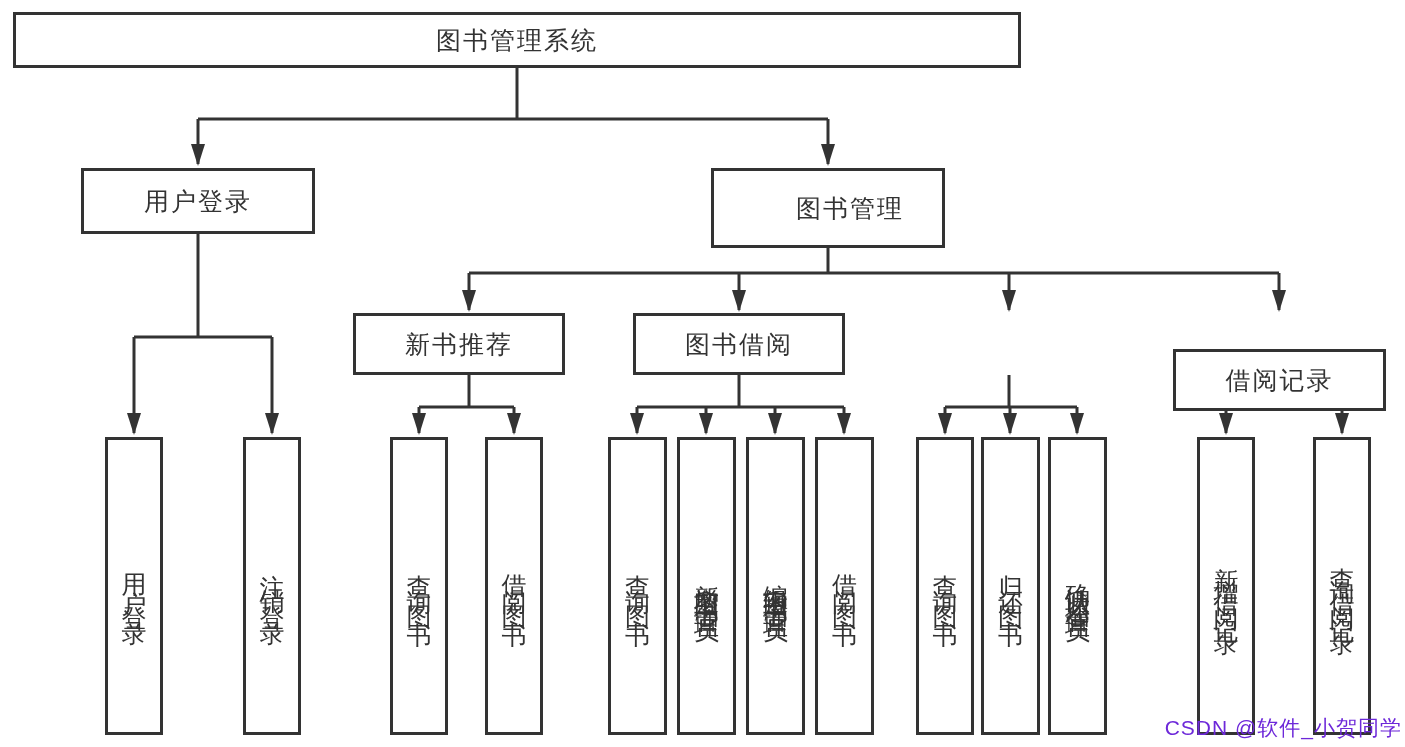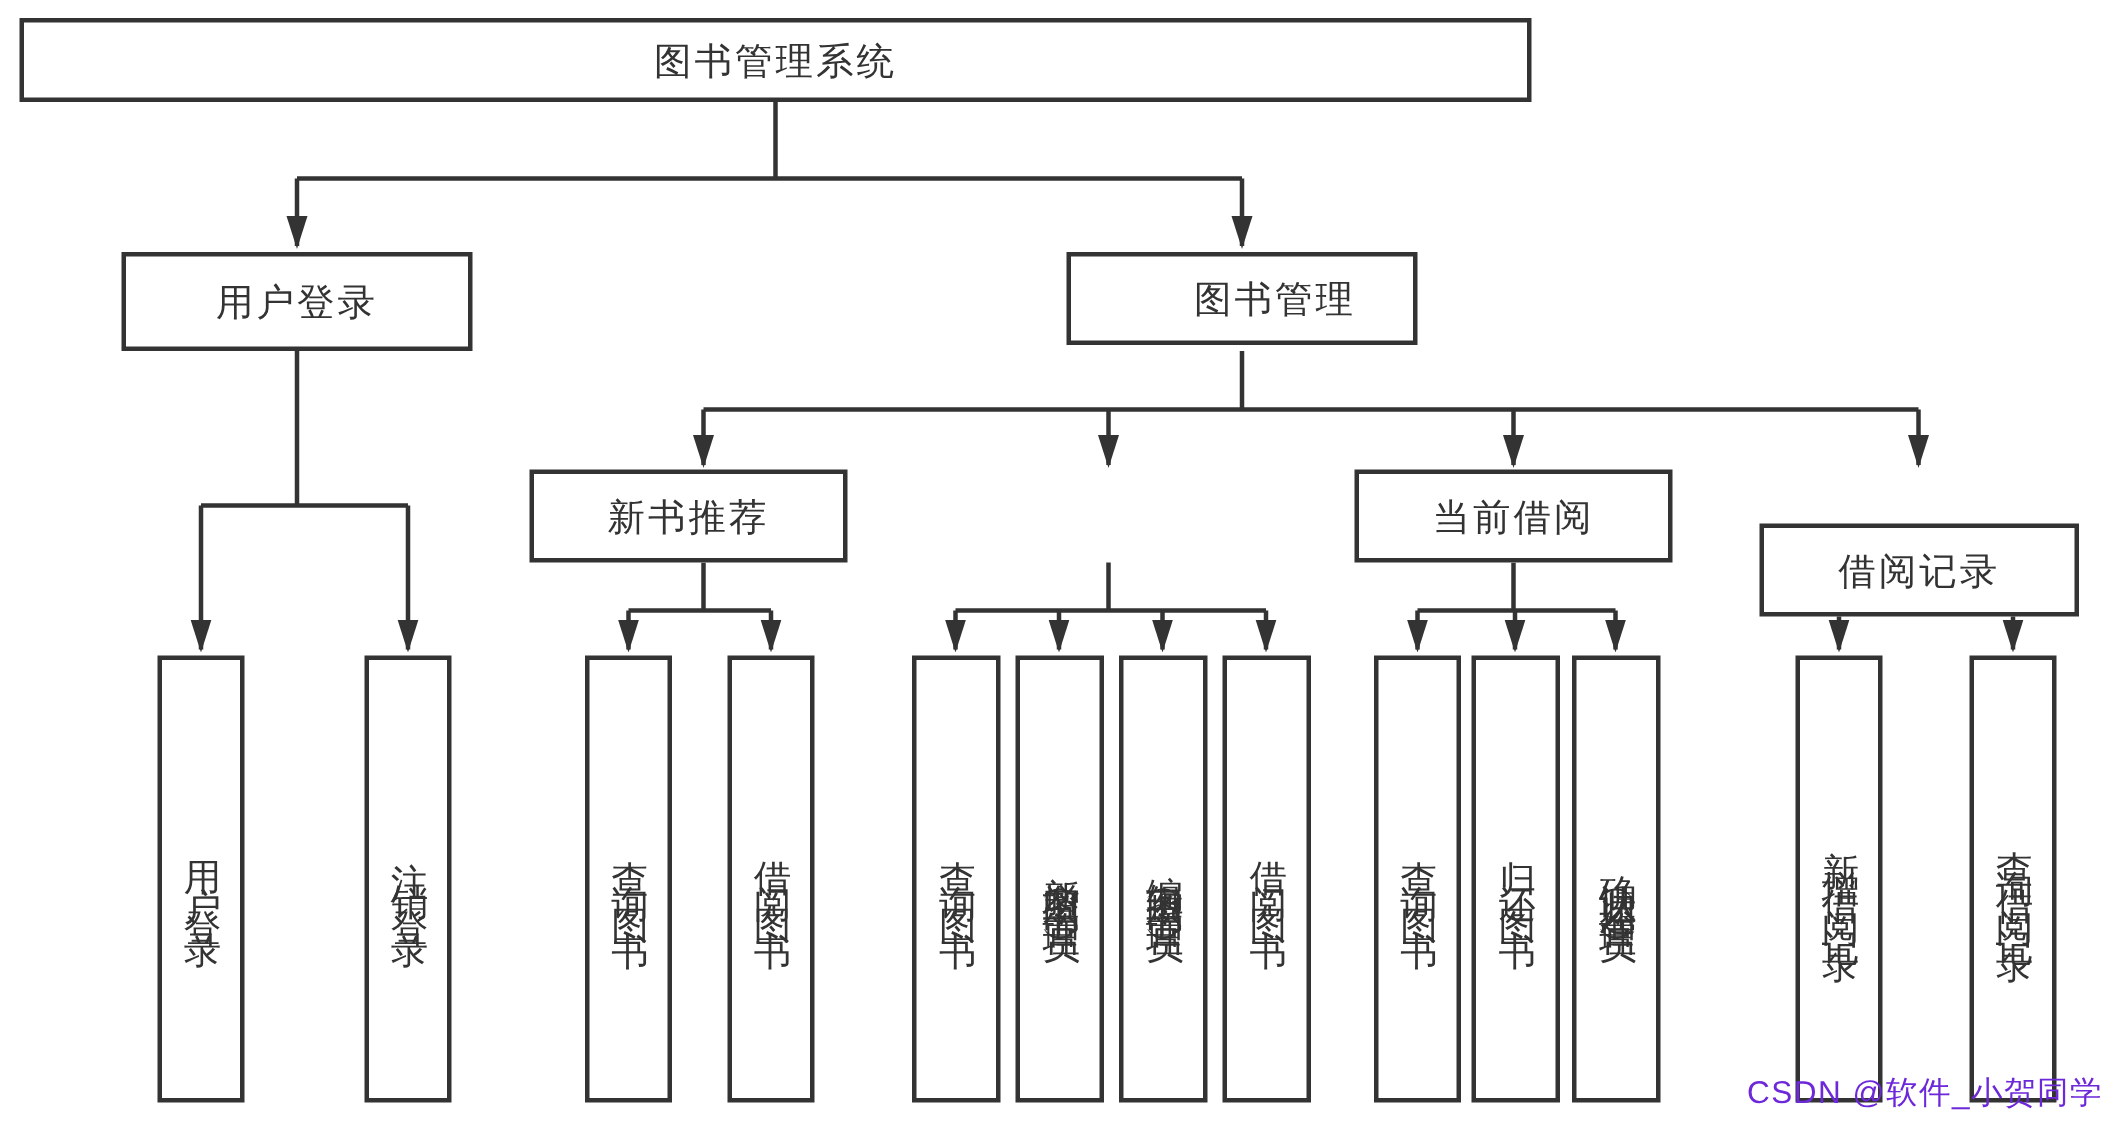--- a/index.html
+++ b/index.html
@@ -84,29 +84,29 @@
     </g>
   </svg>
 
   <div class="box" style="left:13px;top:12px;width:1008px;height:56px;">
     <span class="hlabel">图书管理系统</span>
   </div>
 
   <div class="box" style="left:81px;top:168px;width:234px;height:66px;">
     <span class="hlabel">用户登录</span>
   </div>
-  <div class="box" style="left:711px;top:168px;width:234px;height:62px;padding-left:44px;">
+  <div class="box" style="left:711px;top:168px;width:234px;height:80px;padding-left:44px;">
     <span class="hlabel">图书管理</span>
   </div>
 
   <div class="box" style="left:353px;top:313px;width:212px;height:62px;">
     <span class="hlabel">新书推荐</span>
   </div>
-  <div class="box" style="left:903px;top:313px;width:212px;height:62px;">
-    <span class="hlabel">当前借阅</span>
+  <div class="box" style="left:633px;top:313px;width:212px;height:62px;">
+    <span class="hlabel">图书借阅</span>
   </div>
   <div class="box" style="left:1173px;top:313px;width:213px;height:62px;margin-top:36px;">
     <span class="hlabel">借阅记录</span>
   </div>
 
   <div class="box vbox ls-wide" style="left:105px;top:437px;width:58px;height:298px;">
     <span>用户登录</span>
   </div>
   <div class="box vbox ls-wide" style="left:243px;top:437px;width:58px;height:298px;">
     <span>注销登录</span>

